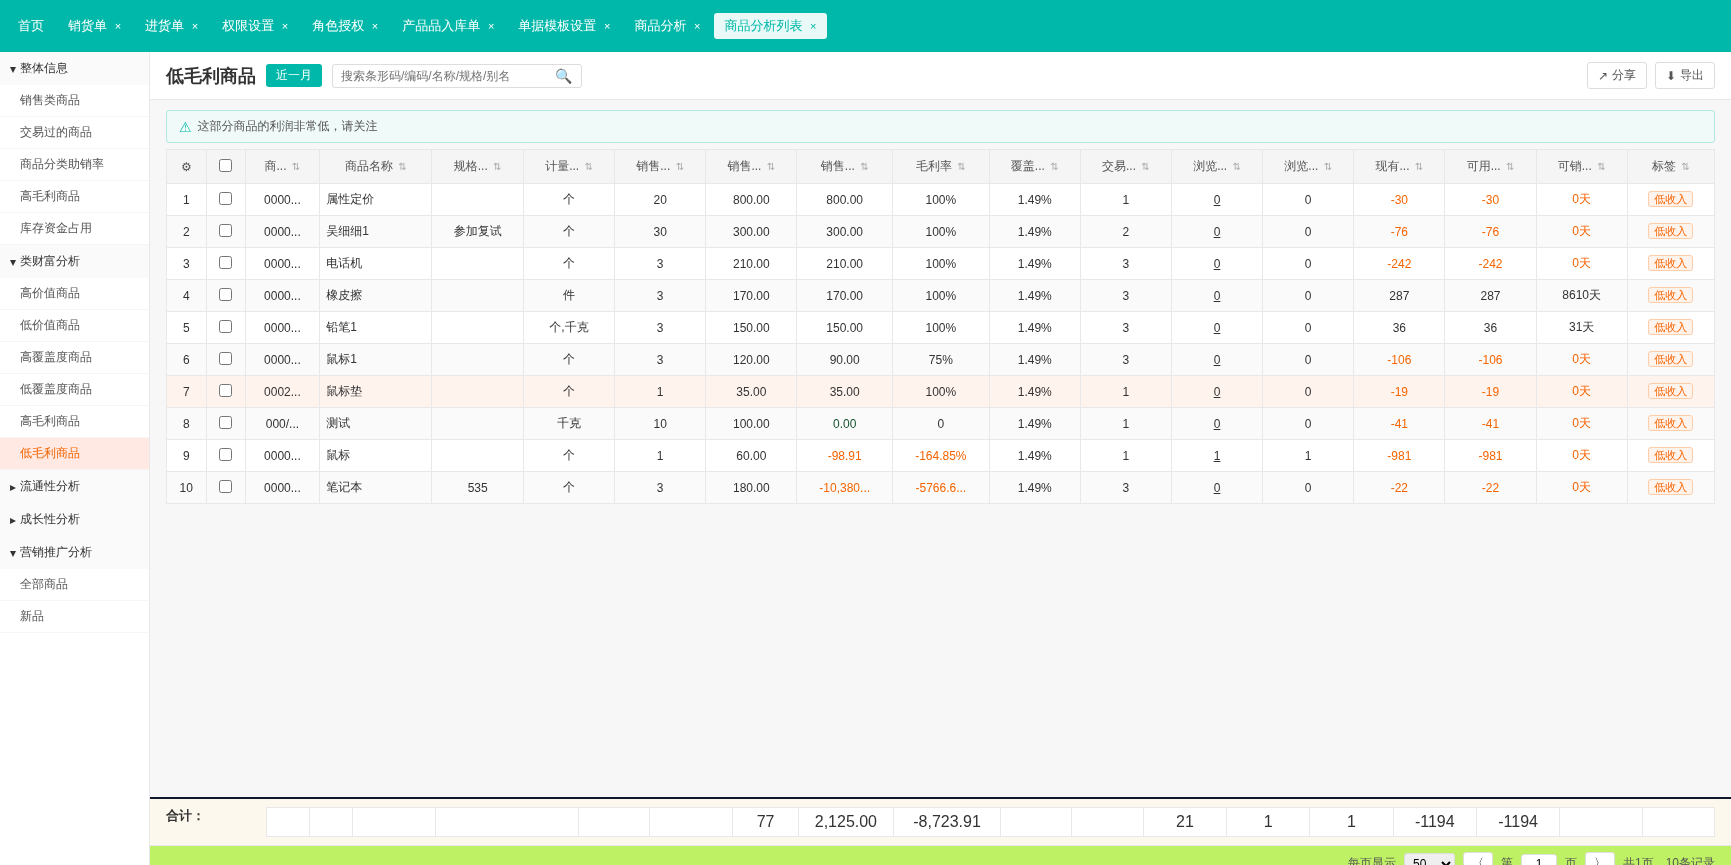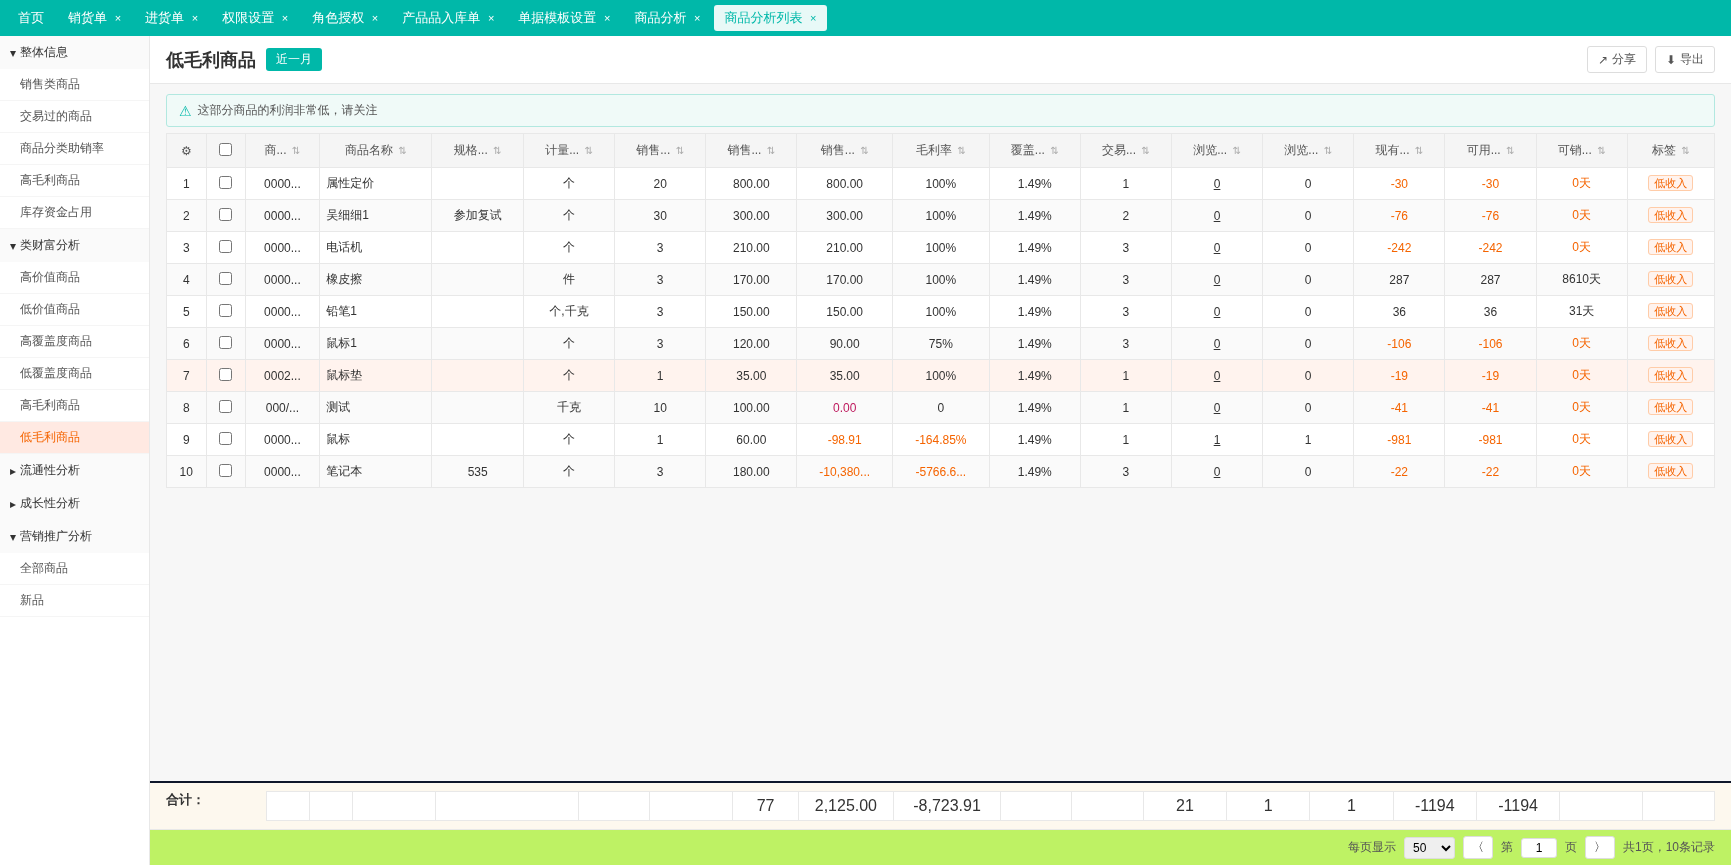--- a/index.html
+++ b/index.html
@@ -3,21 +3,21 @@
   <meta charset="utf-8">
   <style>
     * { box-sizing: border-box; margin: 0; padding: 0; }
     body { font-family: 'Microsoft YaHei', Arial, sans-serif; font-size: 12px; background: #f5f5f5; color: #333; }
 
     
     .top-nav {
       background: #00b8a9;
       display: flex;
       align-items: center;
-      height: 36px;
+      height: 52px;
       padding: 0 8px;
       gap: 4px;
     }
     .top-nav .nav-item {
       color: #fff;
       padding: 4px 10px;
       cursor: pointer;
       font-size: 13px;
       border-radius: 3px;
       white-space: nowrap;
@@ -300,20 +300,24 @@
     </div>
     <div class="sidebar-item">全部商品</div>
     <div class="sidebar-item">新品</div>
   </div>
 
   <div class="content">
 
     <div class="content-header">
       <span class="page-title">低毛利商品</span>
       <button class="time-filter-btn">近一月</button>
+      <div class="search-box">
+        <input type="text" placeholder="搜索条形码/编码/名称/规格/别名" style="">
+        <span class="search-icon">🔍</span>
+      </div>
       <div class="header-actions">
         <button class="action-btn">
           <span>↗</span>
           <span>分享</span>
         </button>
         <button class="action-btn">
           <span>⬇</span>
           <span>导出</span>
         </button>
       </div>
@@ -491,21 +495,21 @@
   </tr>
             <tr>
     <td style="text-align:center;">8</td>
     <td style="text-align:center;"><input type="checkbox" style=""></td>
     <td>000/...</td>
     <td class="name-col">测试</td>
     <td></td>
     <td>千克</td>
     <td>10</td>
     <td>100.00</td>
-    <td style="color:#be185d">0.00</td>
+    <td style="color:#14532d">0.00</td>
     <td style="color:#333">0</td>
     <td>1.49%</td>
     <td>1</td>
     <td class="link-underline" style="text-decoration:underline;cursor:pointer;">0</td>
     <td>0</td>
     <td style="color:#f56400">-41</td>
     <td style="color:#f56400">-41</td>
     <td style="color:#f56400">0天</td>
     <td><span class="tag-badge">低收入</span></td>
   </tr>

